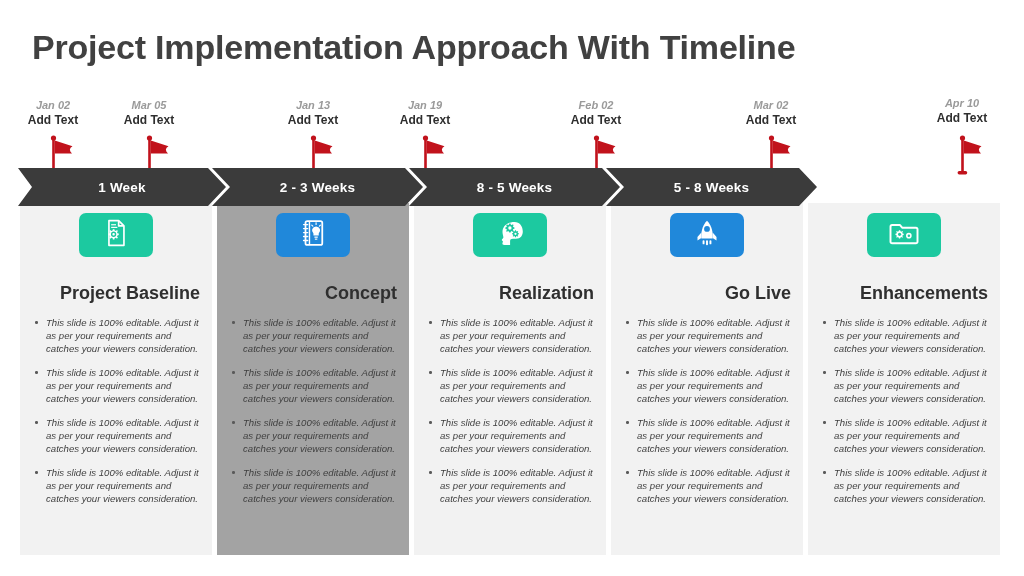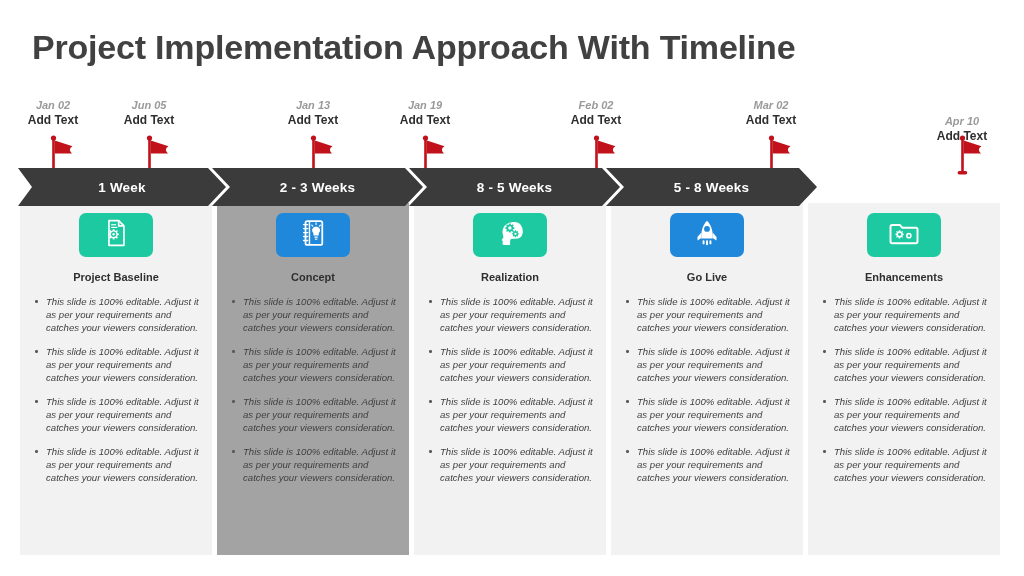--- a/index.html
+++ b/index.html
@@ -73,25 +73,25 @@
     padding: 0 12px;
   }
 
   .iconbox {
     width: 74px; height: 44px;
     border-radius: 7px;
     margin: 10px auto 0 auto;
     display: flex; align-items: center; justify-content: center;
   }
   .coltitle {
-    text-align: center;
-    font-size: 11px;
+    text-align: right;
+    font-size: 18px;
     font-weight: bold;
     color: #2f2f2f;
-    margin-top: 14px;
+    margin-top: 26px;
     white-space: nowrap;
   }
   ul.bullets { list-style: none; margin-top: 12px; }
   ul.bullets li {
     position: relative;
     padding-left: 14px;
     font-size: 9.6px;
     font-style: italic;
     line-height: 13px;
     color: #3f3f3f;
@@ -119,21 +119,21 @@
         <div class="addtext">Add Text</div>
       </div>
       <div class="flag" style="left: 46px; top: 135px;">
 <svg viewBox="0 0 30 42" width="30" height="42" xmlns="http://www.w3.org/2000/svg">
   <rect x="6.2" y="3" width="2.6" height="35" fill="#C1121C"></rect>
   <circle cx="7.5" cy="3" r="2.6" fill="#C1121C"></circle>
   <rect x="2.6" y="36" width="9.6" height="3.4" rx="1.6" fill="#C1121C"></rect>
   <path d="M8.8 5.5 L26.5 11.2 Q21.5 14.2 26 18.6 L8.8 18.6 Z" fill="#C1121C"></path>
 </svg></div>
       <div class="marker" style="left: 89px; top: 98px;">
-        <div class="date">Jun 05</div>
+        <div class="date">Mar 05</div>
         <div class="addtext">Add Text</div>
       </div>
       <div class="flag" style="left: 142px; top: 135px;">
 <svg viewBox="0 0 30 42" width="30" height="42" xmlns="http://www.w3.org/2000/svg">
   <rect x="6.2" y="3" width="2.6" height="35" fill="#C1121C"></rect>
   <circle cx="7.5" cy="3" r="2.6" fill="#C1121C"></circle>
   <rect x="2.6" y="36" width="9.6" height="3.4" rx="1.6" fill="#C1121C"></rect>
   <path d="M8.8 5.5 L26.5 11.2 Q21.5 14.2 26 18.6 L8.8 18.6 Z" fill="#C1121C"></path>
 </svg></div>
       <div class="marker" style="left: 253px; top: 98px;">
@@ -173,21 +173,21 @@
         <div class="date">Mar 02</div>
         <div class="addtext">Add Text</div>
       </div>
       <div class="flag" style="left: 764px; top: 135px;">
 <svg viewBox="0 0 30 42" width="30" height="42" xmlns="http://www.w3.org/2000/svg">
   <rect x="6.2" y="3" width="2.6" height="35" fill="#C1121C"></rect>
   <circle cx="7.5" cy="3" r="2.6" fill="#C1121C"></circle>
   <rect x="2.6" y="36" width="9.6" height="3.4" rx="1.6" fill="#C1121C"></rect>
   <path d="M8.8 5.5 L26.5 11.2 Q21.5 14.2 26 18.6 L8.8 18.6 Z" fill="#C1121C"></path>
 </svg></div>
-      <div class="marker" style="left: 902px; top: 114px;">
+      <div class="marker" style="left: 902px; top: 96px;">
         <div class="date">Apr 10</div>
         <div class="addtext">Add Text</div>
       </div>
       <div class="flag" style="left: 955px; top: 135px;">
 <svg viewBox="0 0 30 42" width="30" height="42" xmlns="http://www.w3.org/2000/svg">
   <rect x="6.2" y="3" width="2.6" height="35" fill="#C1121C"></rect>
   <circle cx="7.5" cy="3" r="2.6" fill="#C1121C"></circle>
   <rect x="2.6" y="36" width="9.6" height="3.4" rx="1.6" fill="#C1121C"></rect>
   <path d="M8.8 5.5 L26.5 11.2 Q21.5 14.2 26 18.6 L8.8 18.6 Z" fill="#C1121C"></path>
 </svg></div>

